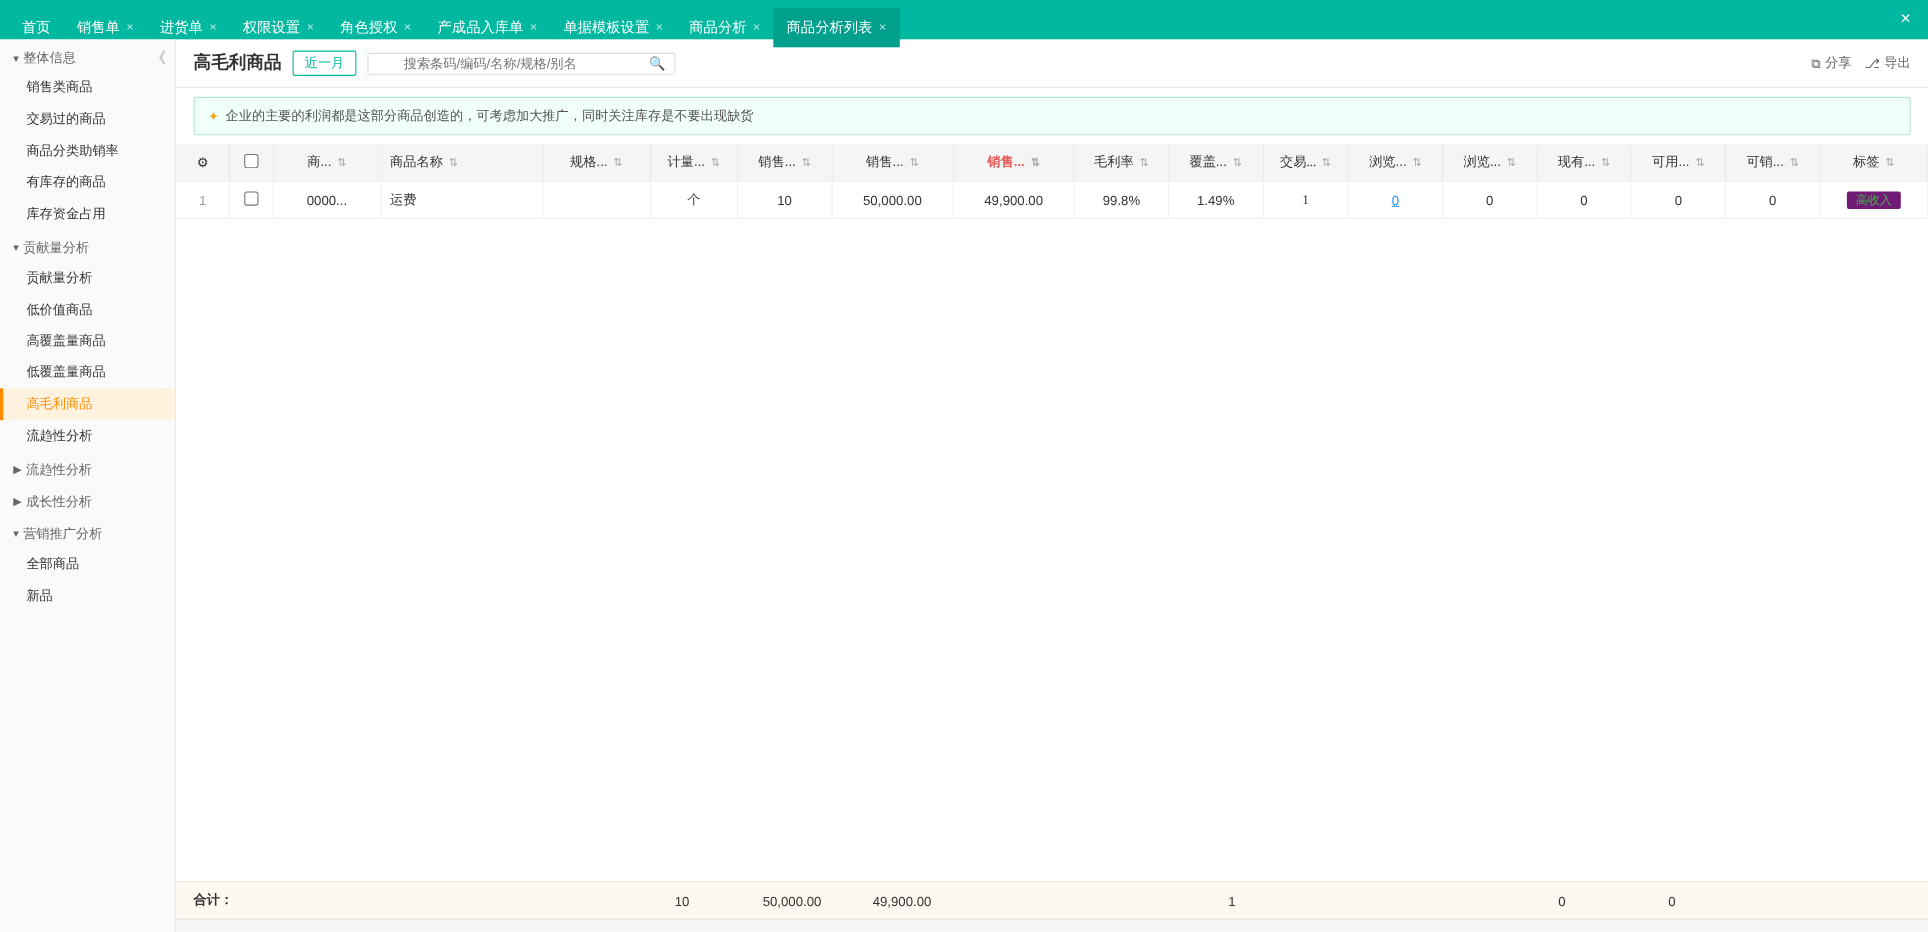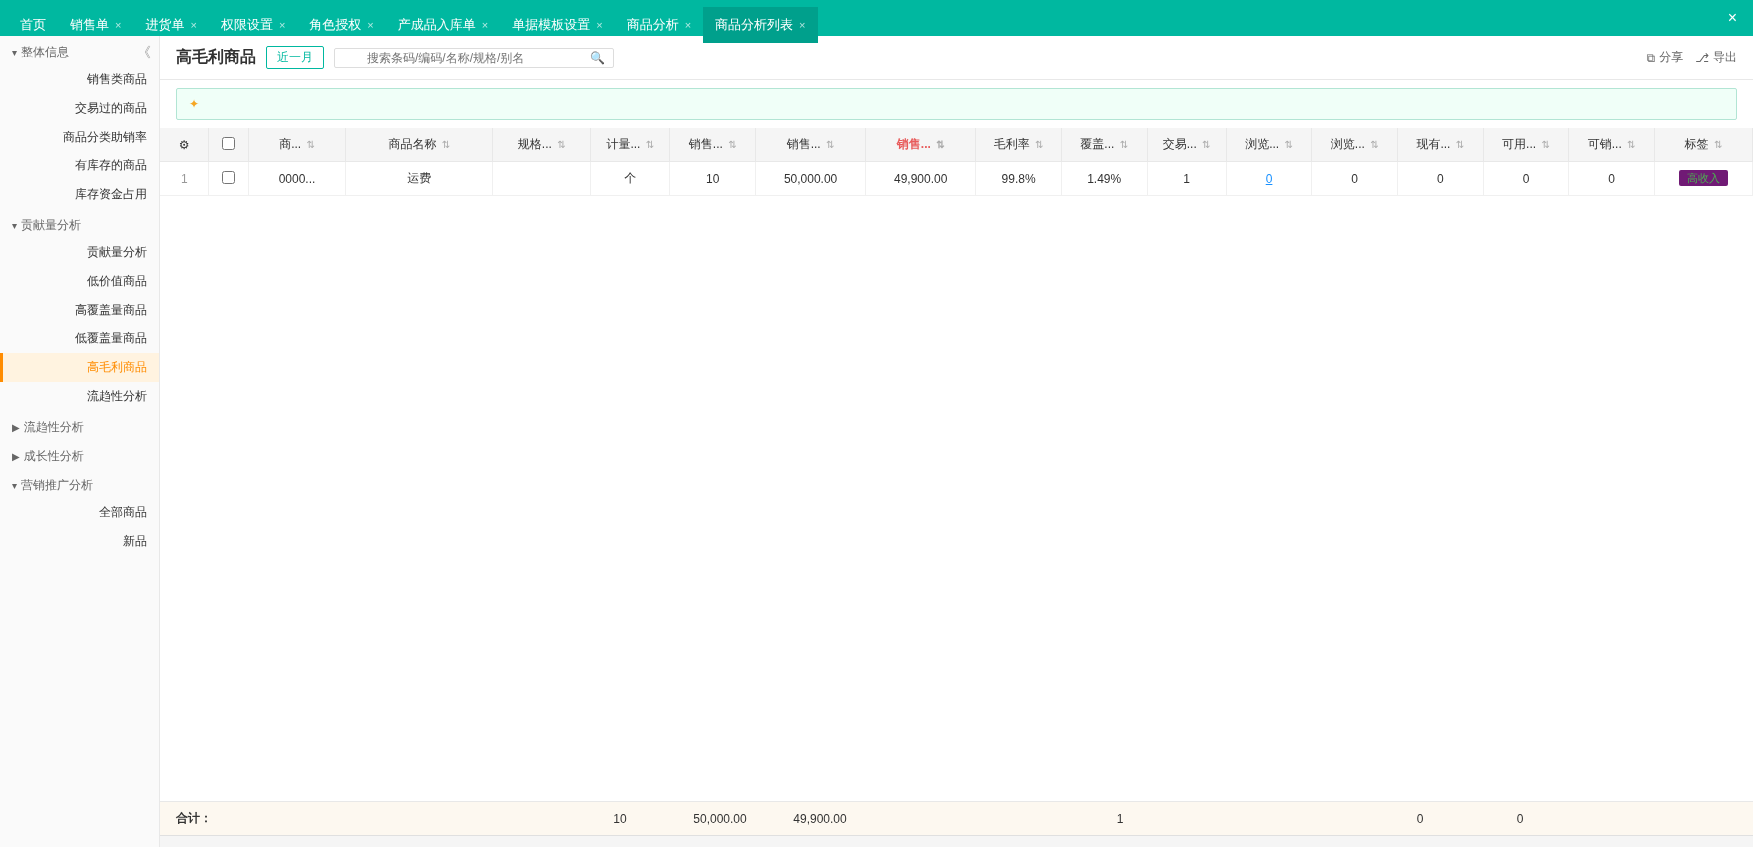--- a/index.html
+++ b/index.html
@@ -67,21 +67,20 @@
       font-size: 12px;
       cursor: pointer;
     }
     .sidebar-section-title .arrow { margin-right: 4px; font-size: 10px; }
     .sidebar-item {
       padding: 6px 12px 6px 24px;
       color: #333;
       cursor: pointer;
       font-size: 12px;
       line-height: 1.4;
-      text-align: right;
     }
     .sidebar-item.active {
       background: #fff3e0;
       color: #ff8c00;
       border-left: 3px solid #ff8c00;
       padding-left: 21px;
     }
 
     
     .content-area {
@@ -201,43 +200,43 @@
     .tag-green {
       background: #701a75;
       color: #4caf50;
       padding: 2px 8px;
       border-radius: 2px;
       font-size: 11px;
     }
     .col-num { width: 40px; }
     .col-check { width: 32px; }
     .col-code { width: 80px; }
-    .col-name { width: 120px; text-align: center; }
+    .col-name { width: 120px; text-align: left; }
     .col-spec { width: 80px; }
     .col-unit { width: 60px; }
     .col-sale-qty { width: 70px; }
     .col-sale-amt { width: 90px; }
     .col-sale-profit { width: 90px; }
     .col-gross { width: 70px; }
     .col-cover { width: 70px; }
-    .col-trade { width: 60px; }
+    .col-trade { width: 60px; font-family: Liberation Serif, serif; }
     .col-browse1 { width: 70px; }
     .col-browse2 { width: 70px; }
     .col-stock1 { width: 70px; }
     .col-stock2 { width: 70px; }
     .col-sale2 { width: 70px; }
     .col-tag { width: 80px; }
 
     
     .table-footer {
       border-top: 1px solid #e8e8e8;
       background: #fdf8f0;
       padding: 8px 16px;
       display: flex;
-      align-items: center;
+      align-items: flex-end;
       font-size: 12px;
       color: #333;
       gap: 20px;
     }
     .footer-label { font-weight: bold; margin-right: 8px; }
     .footer-cell { min-width: 80px; text-align: center; }
 
     
     .table-container::-webkit-scrollbar { height: 8px; width: 8px; }
     .table-container::-webkit-scrollbar-track { background: #f1f1f1; }
@@ -357,20 +356,21 @@
         </div>
         <div class="action-btn">
           <span>⎇</span>
           <span>导出</span>
         </div>
       </div>
     </div>
 
     <div class="info-banner">
       <span class="info-icon">✦</span>
+      <span>企业的主要的利润都是这部分商品创造的，可考虑加大推广，同时关注库存是不要出现缺货</span>
     </div>
 
     <div class="table-container">
       <table>
         <thead>
           <tr>
             <th class="col-num">
               <span>⚙</span>
             </th>
             <th class="col-check">

